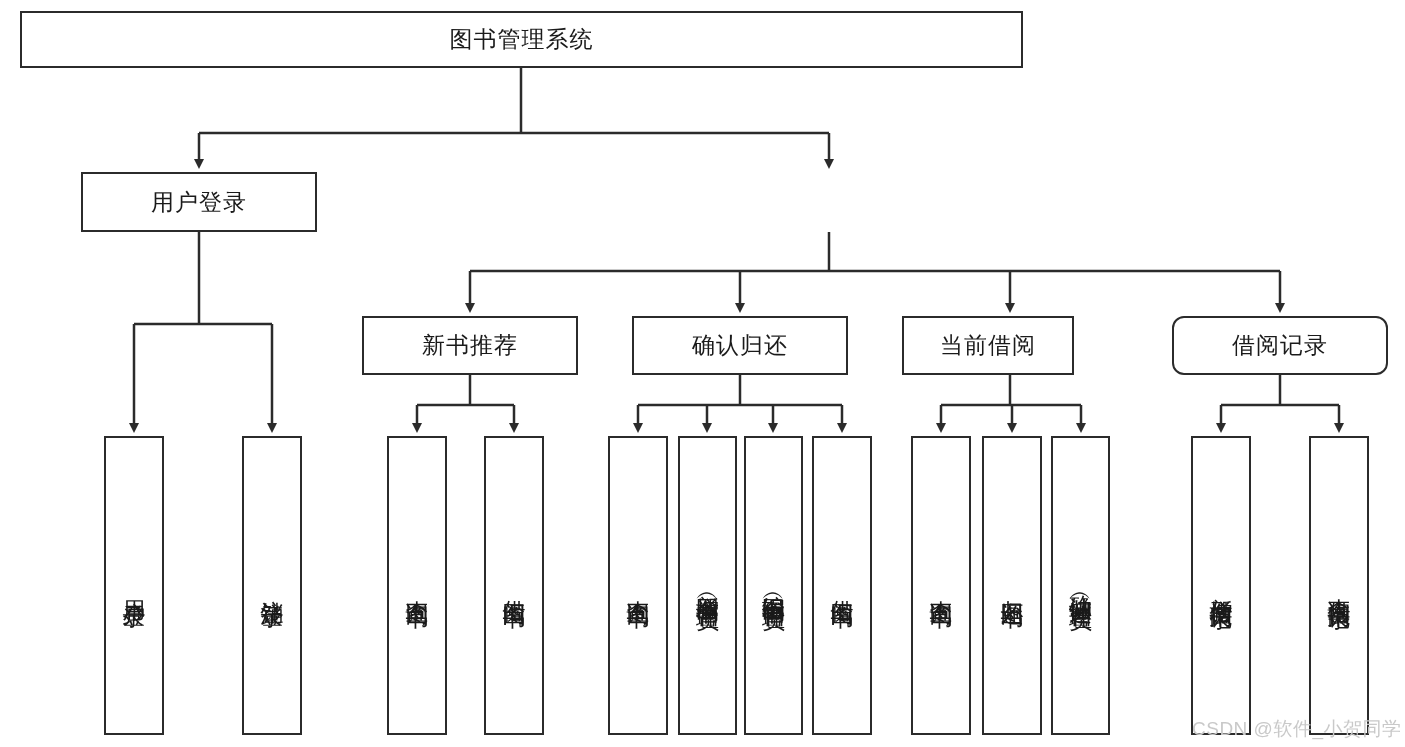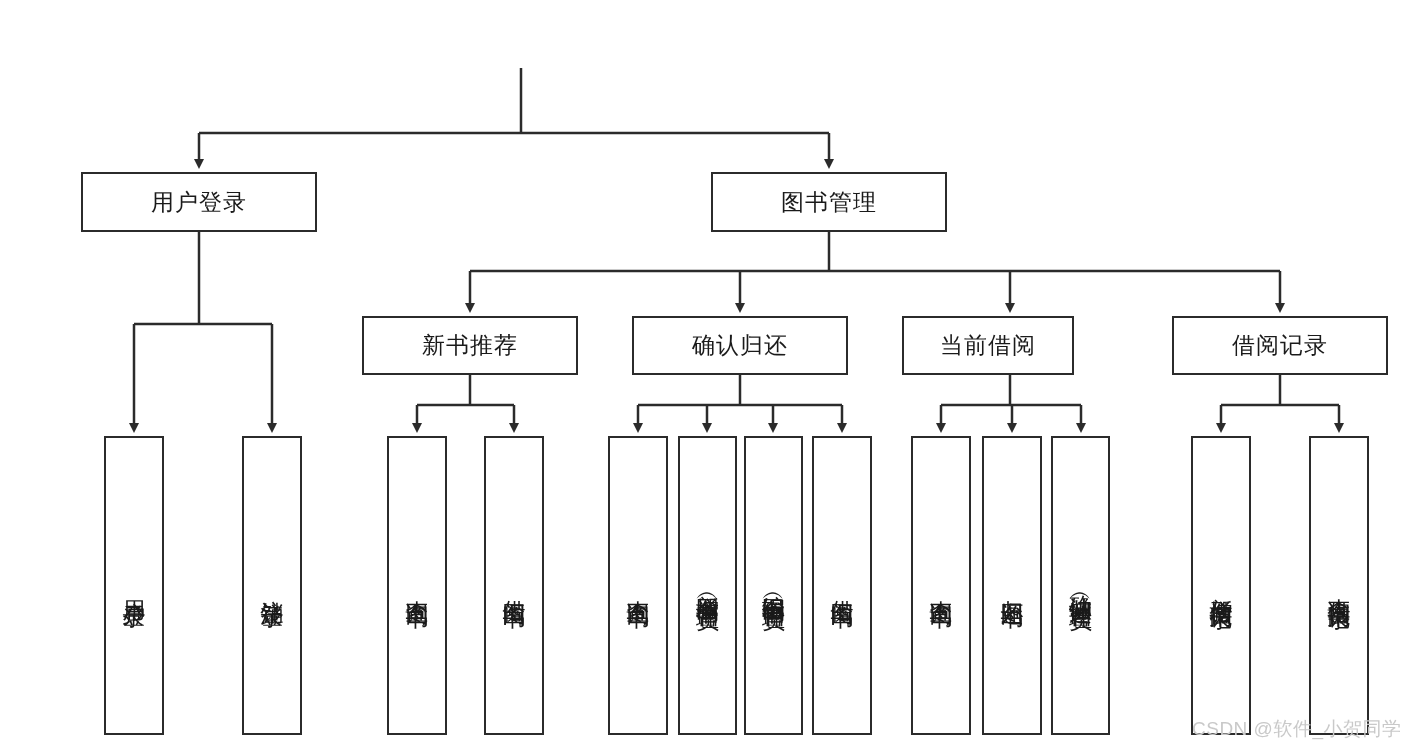--- a/index.html
+++ b/index.html
@@ -113,38 +113,38 @@
       <path d="M1012,405 L1012,424" marker-end="url(#arrow)"></path>
       <path d="M1081,405 L1081,424" marker-end="url(#arrow)"></path>
 
       <path d="M1280,375 L1280,405"></path>
       <path d="M1221,405 L1339,405"></path>
       <path d="M1221,405 L1221,424" marker-end="url(#arrow)"></path>
       <path d="M1339,405 L1339,424" marker-end="url(#arrow)"></path>
     </g>
   </svg>
 
+  <div class="node horiz" style="left:20px; top:11px; width:1003px; height:57px;">
+    <span>图书管理系统</span>
+  </div>
 
   <div class="node horiz" style="left:81px; top:172px; width:236px; height:60px;">
     <span>用户登录</span>
-  </div>
-  <div class="node horiz" style="left:711px; top:172px; width:236px; height:60px;">
-    <span>图书管理</span>
   </div>
 
   <div class="node horiz" style="left:362px; top:316px; width:216px; height:59px;">
     <span>新书推荐</span>
   </div>
   <div class="node horiz" style="left:632px; top:316px; width:216px; height:59px;">
     <span>确认归还</span>
   </div>
   <div class="node horiz" style="left:902px; top:316px; width:172px; height:59px;">
     <span>当前借阅</span>
   </div>
-  <div class="node horiz" style="left:1172px; top:316px; width:216px; height:59px;">
+  <div class="node horiz" style="left:1172px; top:316px; width:216px; height:59px;border-radius:12px;">
     <span>借阅记录</span>
   </div>
 
   <div class="node vert" style="left:104px; top:436px; width:60px; height:299px;">
     <span class="vtext">用户登录</span>
   </div>
   <div class="node vert" style="left:242px; top:436px; width:60px; height:299px;">
     <span class="vtext">注销登录</span>
   </div>
 

